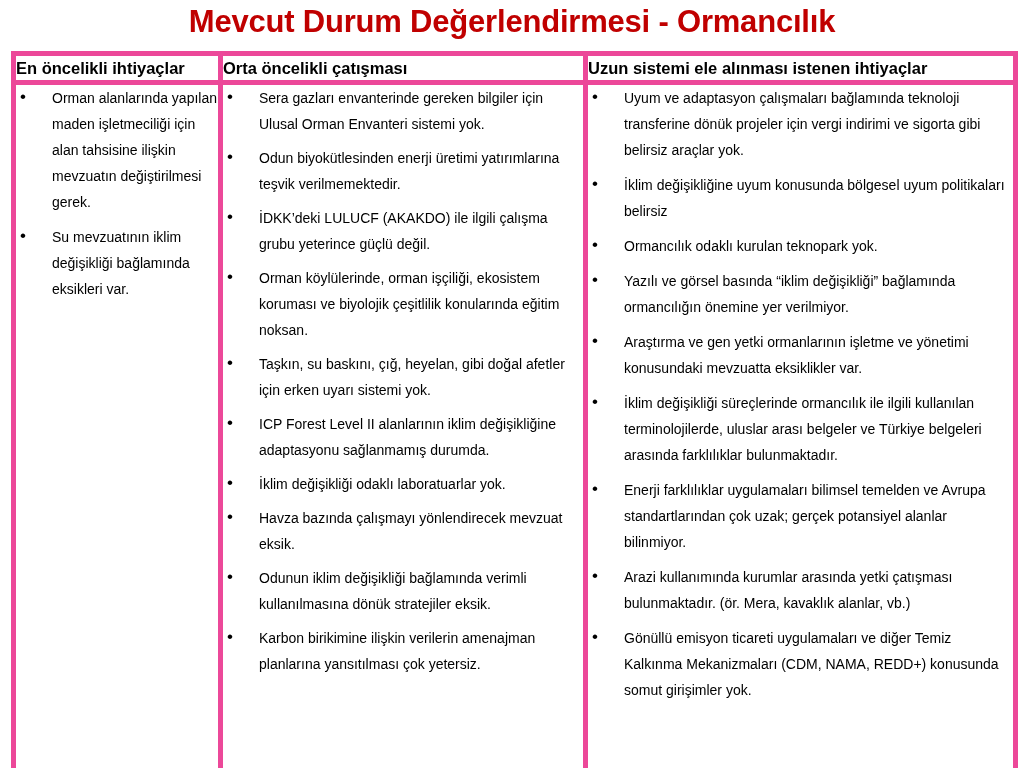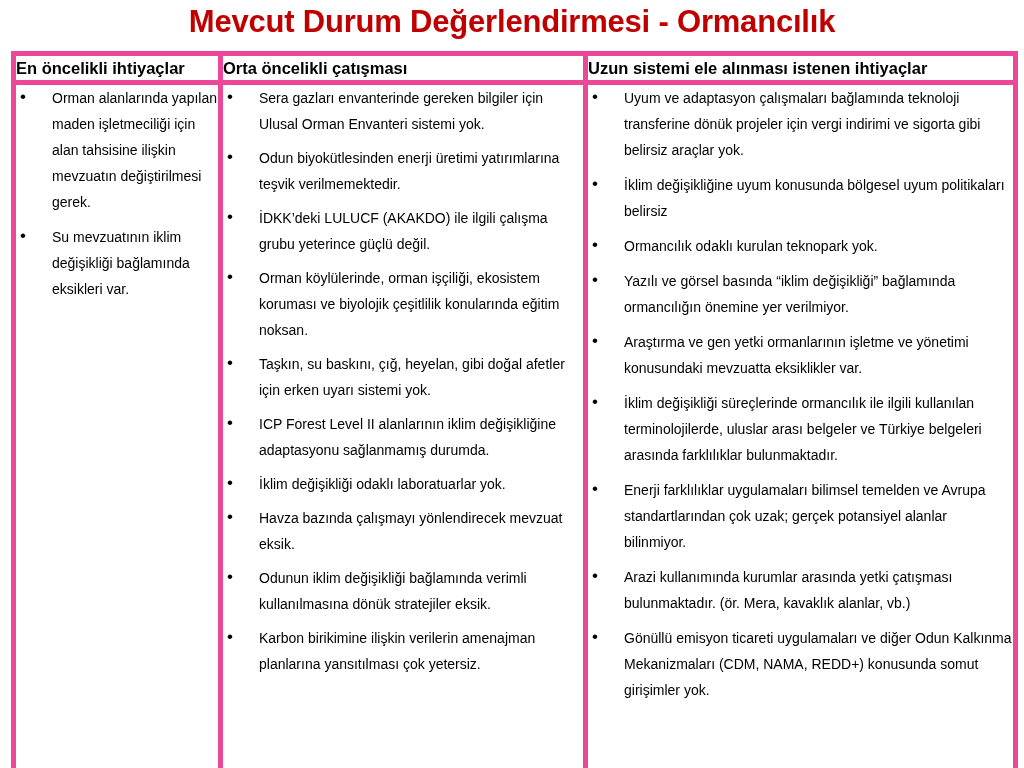--- a/index.html
+++ b/index.html
@@ -136,21 +136,21 @@
           <td class="col-body col3">
             <ul class="bullets">
                 <li>Uyum ve adaptasyon çalışmaları bağlamında teknoloji transferine dönük projeler için vergi indirimi ve sigorta gibi belirsiz araçlar yok.</li>
                 <li>İklim değişikliğine uyum konusunda bölgesel uyum politikaları belirsiz</li>
                 <li>Ormancılık odaklı kurulan teknopark yok.</li>
                 <li>Yazılı ve görsel basında “iklim değişikliği” bağlamında ormancılığın önemine yer verilmiyor.</li>
                 <li>Araştırma ve gen yetki ormanlarının işletme ve yönetimi konusundaki mevzuatta eksiklikler var.</li>
                 <li>İklim değişikliği süreçlerinde ormancılık ile ilgili kullanılan terminolojilerde, uluslar arası belgeler ve Türkiye belgeleri arasında farklılıklar bulunmaktadır.</li>
                 <li>Enerji farklılıklar uygulamaları bilimsel temelden ve Avrupa standartlarından çok uzak; gerçek potansiyel alanlar bilinmiyor.</li>
                 <li>Arazi kullanımında kurumlar arasında yetki çatışması bulunmaktadır. (ör. Mera, kavaklık alanlar, vb.)</li>
-                <li>Gönüllü emisyon ticareti uygulamaları ve diğer Odun Kalkınma Mekanizmaları (CDM, NAMA, REDD+) konusunda somut girişimler yok.</li>
+                <li>Gönüllü emisyon ticareti uygulamaları ve diğer Temiz Kalkınma Mekanizmaları (CDM, NAMA, REDD+) konusunda somut girişimler yok.</li>
               </ul>
           </td>
         </tr>
       </tbody>
     </table>
   </div>
 
 </div>
 
 </body></html>

